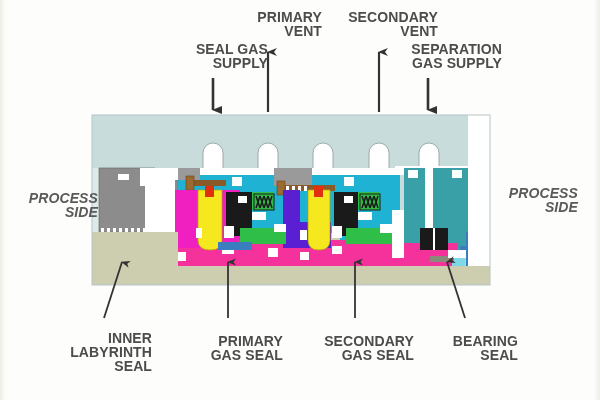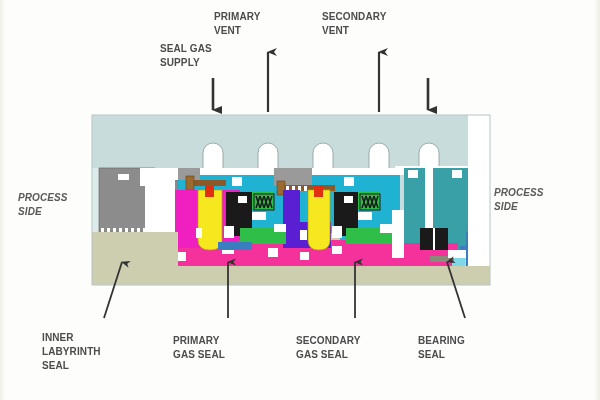--- a/index.html
+++ b/index.html
@@ -22,24 +22,24 @@
     top: 0;
     height: 400px;
     width: 6px;
   }
   .edge-l { left: 0;  background: linear-gradient(90deg,#efefe9,#fdfdfb); }
   .edge-r { right: 0; background: linear-gradient(270deg,#efefe9,#fdfdfb); }
 
   .lbl {
     position: absolute;
     color: #4c4c4c;
-    font-size: 10px;
+    font-size: 14px;
     font-weight: bold;
     line-height: 14px;
-    text-align: left;
+    text-align: right;
     letter-spacing: .1px;
     white-space: pre-line;
   }
   .lbl.side {
     font-style: italic;
     font-weight: bold;
     color: #5a5a5a;
   }
 
   svg.overlay {
@@ -234,20 +234,22 @@
 
   <div class="lbl" style="left:160px; top:42px; width:108px;">SEAL GAS
 SUPPLY</div>
 
   <div class="lbl" style="left:214px; top:10px; width:108px;">PRIMARY
 VENT</div>
 
   <div class="lbl" style="left:322px; top:10px; width:116px;">SECONDARY
 VENT</div>
 
+  <div class="lbl" style="left:386px; top:42px; width:116px;">SEPARATION
+GAS SUPPLY</div>
 
   <div class="lbl side" style="left:18px; top:191px; width:80px;">PROCESS
 SIDE</div>
 
   <div class="lbl side" style="left:494px; top:186px; width:84px;">PROCESS
 SIDE</div>
 
   <div class="lbl" style="left:42px; top:331px; width:110px;">INNER
 LABYRINTH
 SEAL</div>

